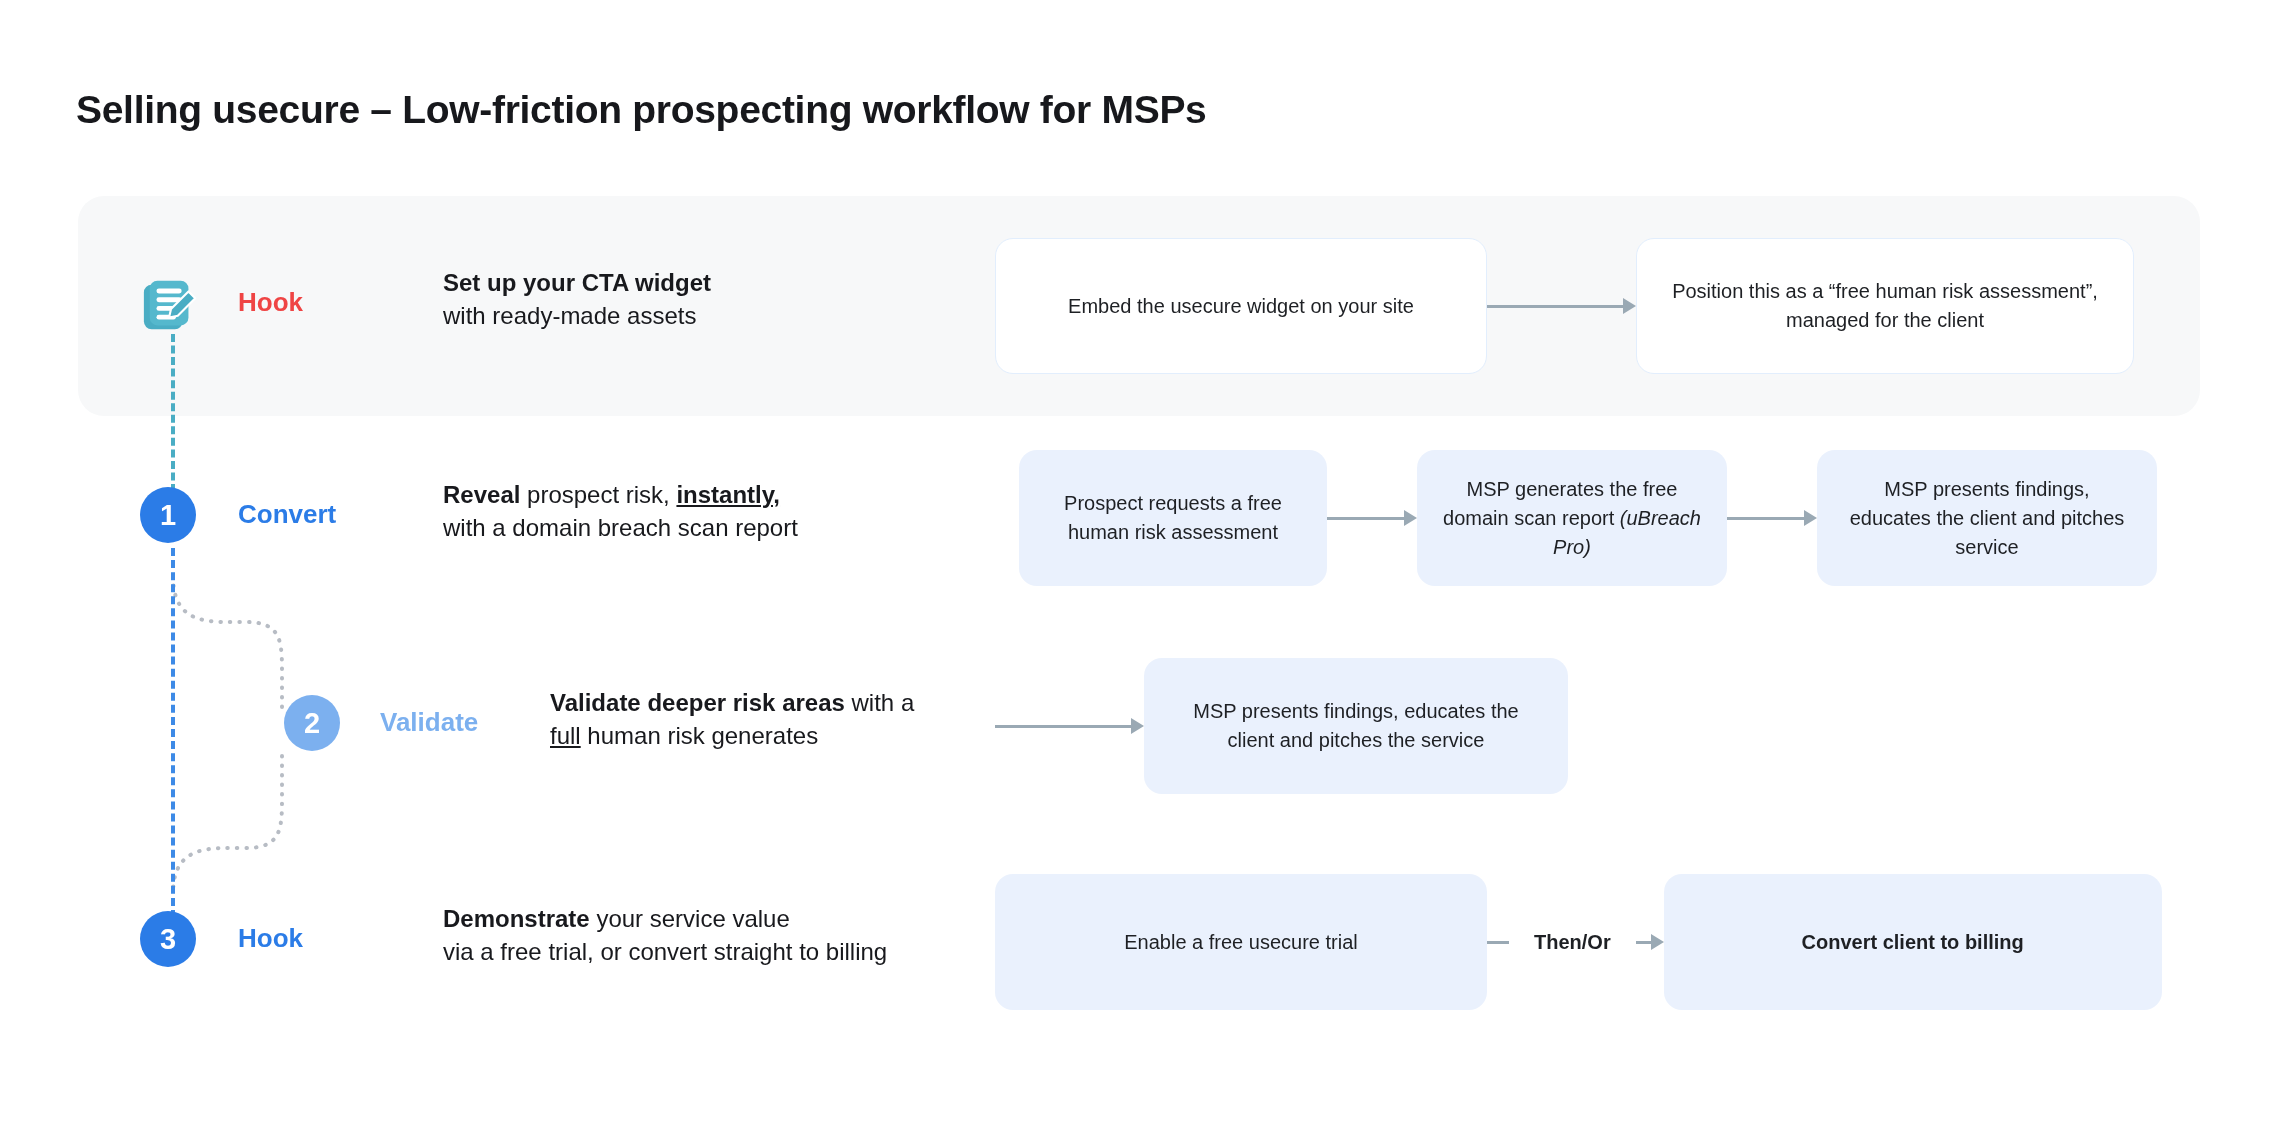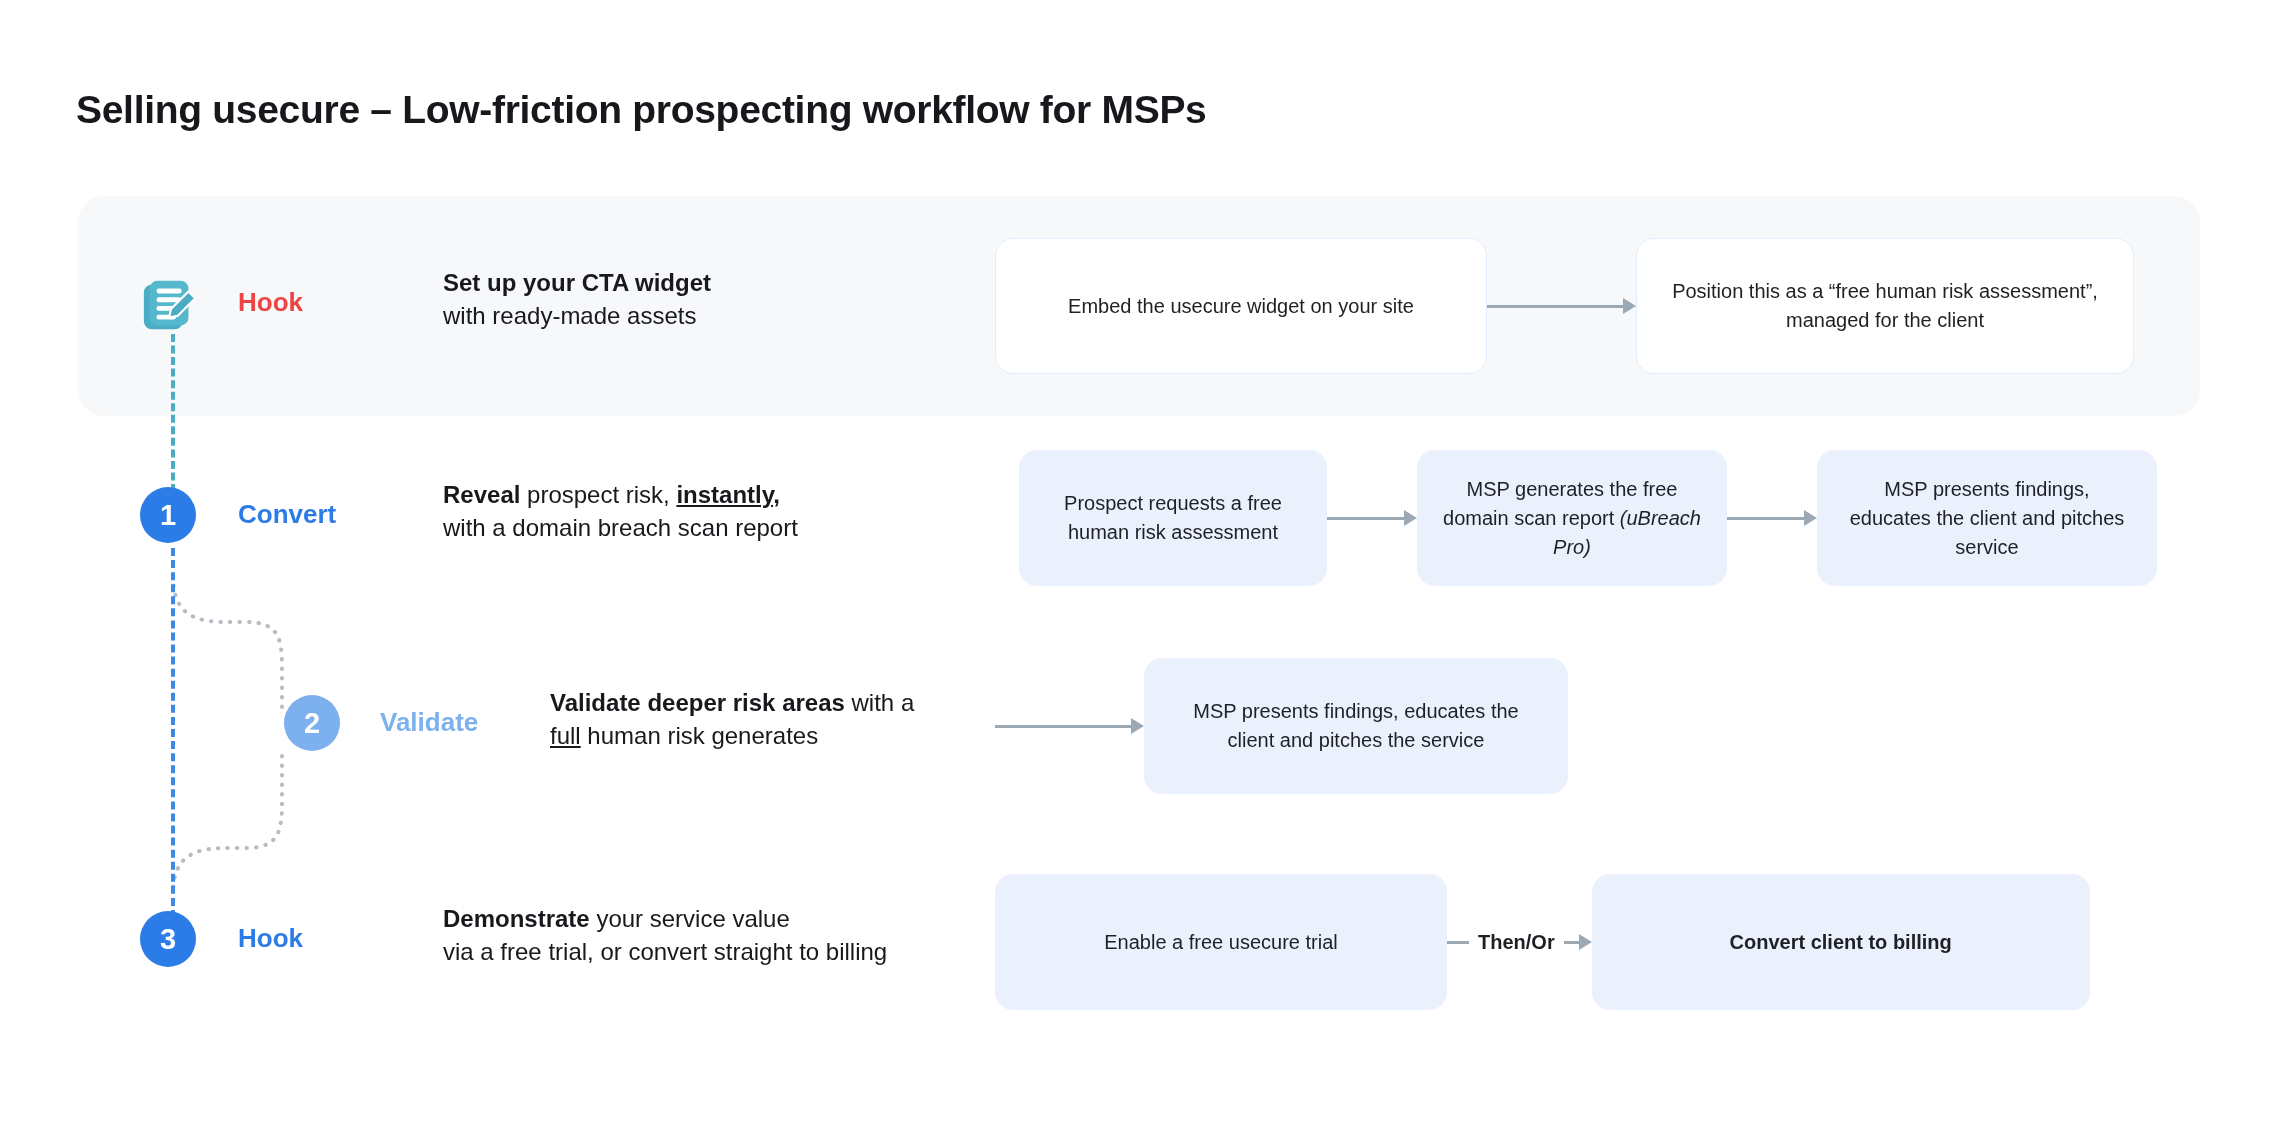--- a/index.html
+++ b/index.html
@@ -188,21 +188,21 @@
     width: 0; height: 0;
     border-top: 8px solid transparent;
     border-bottom: 8px solid transparent;
     border-left: 13px solid #9aa9b4;
     margin-left: -1px;
   }
   .arrow-label {
     display: flex;
     align-items: center;
     flex: none;
-    gap: 9px;
+    gap: 25px;
   }
   .arrow-label .stub {
     width: 22px; height: 3px; background: #9aa9b4;
   }
   .arrow-label .lbl {
     font-size: 20px;
     font-weight: 700;
     color: #1e2024;
     white-space: nowrap;
   }
@@ -298,21 +298,21 @@
   <div class="row" id="row-enrol">
     <div class="marker">
       <div class="num-circle">3</div>
     </div>
     <div class="stage-label">Hook</div>
     <div class="headline">
       <b>Demonstrate</b><span> your service value</span><br>
       <span>via a free trial, or convert straight to billing</span>
     </div>
     <div class="flow" id="flow-enrol">
-      <div class="card fill" style="width:452px">Enable a free usecure trial</div>
+      <div class="card fill" style="width:492px">Enable a free usecure trial</div>
       <div class="arrow-label">
         <span class="stub"></span>
         <span class="lbl">Then/Or</span>
         <span class="arrow" style="display:flex;align-items:center;">
           <span class="shaft" style="width:16px"></span>
             <span class="head"></span>
         </span>
       </div>
       <div class="card fill" style="width:498px">
         <b>Convert client to billing</b>

